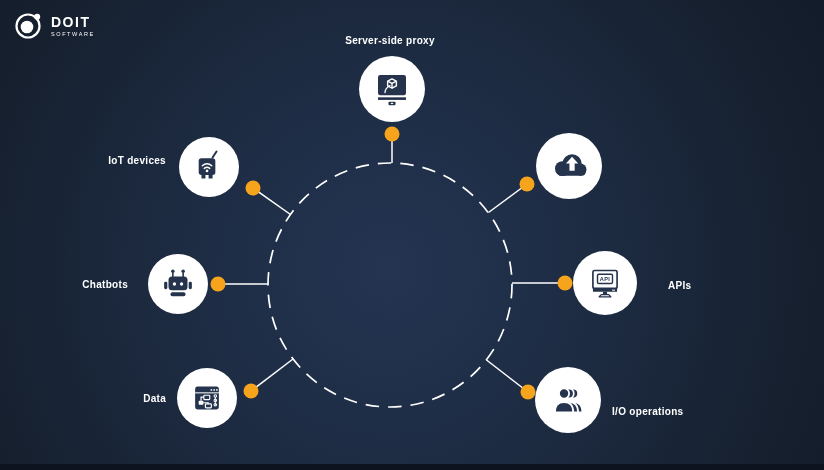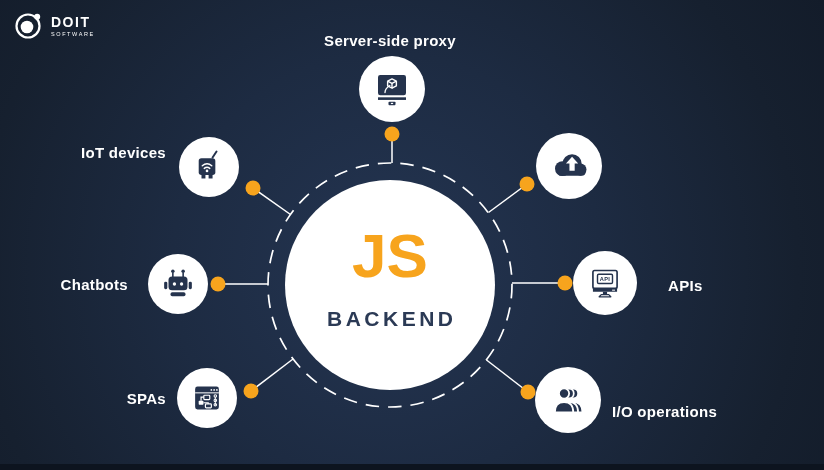--- a/index.html
+++ b/index.html
@@ -15,21 +15,21 @@
   .logo-title{color:#fff;font-weight:bold;font-size:14px;letter-spacing:1.5px;}
   .logo-sub{color:#fff;font-size:5.5px;letter-spacing:1.6px;margin-top:3px;}
   
   .hub-circle{position:absolute;left:285px;top:180px;width:210px;height:210px;border-radius:50%;
     background:#fff;display:flex;flex-direction:column;align-items:center;justify-content:center;}
   .hub-js{color:#F7A41D;font-size:62px;font-weight:bold;line-height:1;margin-top:-14px;}
   .hub-backend{color:#2B3A55;font-size:21px;font-weight:bold;letter-spacing:3.5px;margin-top:20px;margin-left:3.5px;}
   
   .node-circle{position:absolute;border-radius:50%;background:#fff;display:flex;align-items:center;justify-content:center;}
   .dot{position:absolute;width:15px;height:15px;border-radius:50%;background:#F7A41D;transform:translate(-50%,-50%);}
-  .node-label{position:absolute;color:#fff;font-weight:bold;font-size:15px;white-space:nowrap;
+  .node-label{position:absolute;color:#fff;font-weight:bold;font-size:10px;white-space:nowrap;
     transform:translateY(-50%);letter-spacing:.3px;}
   .label-center{transform:translate(-50%,-50%);}
 </style>
 </head>
 <body>
 
 <div class="canvas">
 
   <svg class="lines-layer" width="824" height="470" viewBox="0 0 824 470">
     <g stroke="#ffffff" stroke-width="1.5" fill="none">
@@ -49,43 +49,39 @@
       <circle cx="15" cy="15" r="11.5" fill="none" stroke="#fff" stroke-width="2.2"></circle>
       <circle cx="14" cy="16" r="6.3" fill="#fff"></circle>
       <circle cx="24.2" cy="5.8" r="3" fill="#fff"></circle>
     </svg>
     <div class="logo-text">
       <span class="logo-title">DOIT</span>
       <span class="logo-sub">SOFTWARE</span>
     </div>
   </div>
 
-  <div class="hub-circle">
-    <div class="hub-js">JS</div>
-    <div class="hub-backend">BACKEND</div>
-  </div>
 
   <div class="node-label label-center" style="left:390px;top:40px;">Server-side proxy</div>
   <div class="node-circle" style="left:359px;top:56px;width:66px;height:66px;">
     <svg width="42" height="42" viewBox="0 0 48 48">
       <rect x="8" y="8" width="32" height="23" rx="2.5" fill="#25334D"></rect>
       <g stroke="#fff" stroke-width="1.6" fill="none" stroke-linejoin="round">
         <path d="M24 12.5 L29 15 L24 17.5 L19 15 Z"></path>
         <path d="M19 15 V20.5 L24 23 V17.5"></path>
         <path d="M29 15 V20.5 L24 23"></path>
       </g>
       <path d="M16 28 C16 23.5 19 21.5 21.5 20" stroke="#fff" stroke-width="1.5" fill="none" stroke-linecap="round"></path>
       <rect x="8" y="33.5" width="32" height="3" fill="#25334D"></rect>
       <rect x="20" y="38.5" width="8" height="4" rx="1" fill="#25334D"></rect>
       <rect x="22.7" y="39.8" width="2.6" height="1.4" fill="#fff"></rect>
     </svg>
   </div>
   <div class="dot" style="left:392px;top:134px;"></div>
 
-  <div class="node-label" style="right:658px;top:152px;">IoT devices</div>
+  <div class="node-label" style="right:658px;top:160px;">IoT devices</div>
   <div class="node-circle" style="left:179px;top:137px;width:60px;height:60px;">
     <svg width="38" height="38" viewBox="0 0 48 48">
       <path d="M28.5 12 L33.5 4.5" stroke="#25334D" stroke-width="2.5" stroke-linecap="round"></path>
       <rect x="11" y="13" width="21" height="21" rx="3.5" fill="#25334D"></rect>
       <path d="M15.5 22.5 Q21.5 17.5 27.5 22.5" stroke="#fff" stroke-width="1.8" fill="none" stroke-linecap="round"></path>
       <path d="M18 25.8 Q21.5 23 25 25.8" stroke="#fff" stroke-width="1.8" fill="none" stroke-linecap="round"></path>
       <circle cx="21.5" cy="29" r="1.7" fill="#fff"></circle>
       <rect x="14.5" y="34" width="5" height="4.5" fill="#25334D"></rect>
       <rect x="23.5" y="34" width="5" height="4.5" fill="#25334D"></rect>
     </svg>
@@ -102,21 +98,21 @@
       <rect x="6.5" y="21" width="4" height="9.5" rx="1.8" fill="#25334D"></rect>
       <rect x="37.5" y="21" width="4" height="9.5" rx="1.8" fill="#25334D"></rect>
       <rect x="12" y="14.5" width="24" height="17.5" rx="4.5" fill="#25334D"></rect>
       <circle cx="19.5" cy="24" r="2.1" fill="#fff"></circle>
       <circle cx="28.5" cy="24" r="2.1" fill="#fff"></circle>
       <rect x="14.5" y="34.5" width="19" height="5" rx="2.2" fill="#25334D"></rect>
     </svg>
   </div>
   <div class="dot" style="left:218px;top:284px;"></div>
 
-  <div class="node-label" style="right:658px;top:398px;">SPAs</div>
+  <div class="node-label" style="right:658px;top:398px;">Data</div>
   <div class="node-circle" style="left:177px;top:368px;width:60px;height:60px;">
     <svg width="38" height="38" viewBox="0 0 48 48">
       <rect x="9" y="9.5" width="30" height="29" rx="3" fill="#25334D"></rect>
       <circle cx="29.5" cy="13.8" r="1.1" fill="#fff"></circle>
       <circle cx="33" cy="13.8" r="1.1" fill="#fff"></circle>
       <circle cx="36.5" cy="13.8" r="1.1" fill="#fff"></circle>
       <path d="M9 17.5 H39" stroke="#fff" stroke-width="1.3"></path>
       <g stroke="#fff" stroke-width="1.5" fill="none">
         <rect x="20" y="20.5" width="7.5" height="5.5" rx="1"></rect>
         <rect x="22" y="31.5" width="7.5" height="5" rx="1"></rect>

